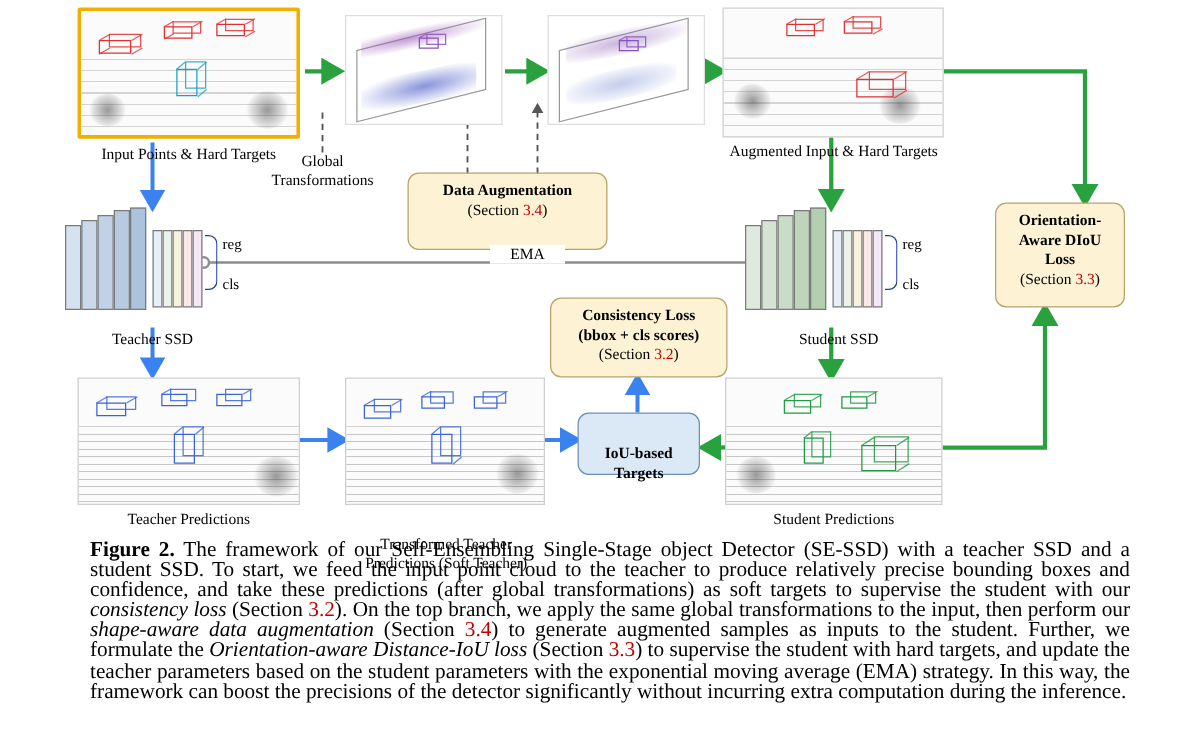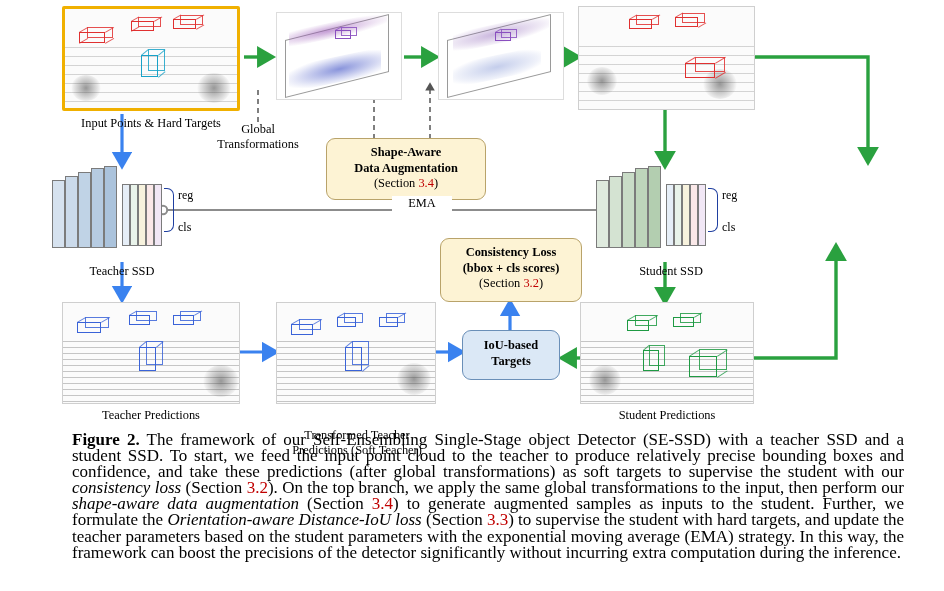--- a/index.html
+++ b/index.html
@@ -131,21 +131,21 @@
   .bluebox {
     position: absolute;
     background: #dbe8f6;
     border: 1.4px solid #6a8fb8;
     border-radius: 9px;
     box-sizing: border-box;
     text-align: center;
     font-weight: bold;
     font-size: 12.4px;
     line-height: 15.5px;
-    padding-top: 7px;
+    padding-top: 24px;
   }
 
   
   .net { position: absolute; }
   .net .lyr {
     position: absolute;
     box-sizing: border-box;
     border: 1px solid #7b7b7b;
   }
   .netlabel {
@@ -318,33 +318,39 @@
       <div class="e" style="left:23px;top:14px;width:9px;transform:rotate(-30deg);"></div>
     </div>
     <div class="box3d red" style="left:106px;top:50px;width:40px;height:22px;">
       <div class="f" style="left:0;top:6px;width:30px;height:15px;"></div>
       <div class="b" style="left:10px;top:0;width:30px;height:15px;"></div>
       <div class="e" style="left:0;top:6px;width:12px;transform:rotate(-31deg);"></div>
       <div class="e" style="left:30px;top:6px;width:12px;transform:rotate(-31deg);"></div>
       <div class="e" style="left:30px;top:21px;width:12px;transform:rotate(-31deg);"></div>
     </div>
   </div>
+  <div class="plabel" style="left:560px;top:114px;width:214px;">Augmented Input &amp; Hard Targets</div>
 
   <div class="note" style="left:326px;top:138px;width:160px;height:62px;">
-    <div><b>Shape-Aware</b></div>
     <div><b>Data Augmentation</b></div>
     <div class="sec"><span>(Section </span><span class="ref">3.4</span><span>)</span></div>
   </div>
 
   <div class="note" style="left:440px;top:238px;width:142px;height:64px;">
     <div><b>Consistency Loss</b></div>
     <div><b>(bbox + cls scores)</b></div>
     <div class="sec"><span>(Section </span><span class="ref">3.2</span><span>)</span></div>
   </div>
 
+  <div class="note" style="left:796px;top:162px;width:104px;height:84px;">
+    <div><b>Orientation-</b></div>
+    <div><b>Aware DIoU</b></div>
+    <div><b>Loss</b></div>
+    <div class="sec"><span>(Section </span><span class="ref">3.3</span><span>)</span></div>
+  </div>
 
   <div class="bluebox" style="left:462px;top:330px;width:98px;height:50px;">
     <div>IoU-based</div>
     <div>Targets</div>
   </div>
 
   <div class="txt-small" style="left:196px;top:122px;width:124px;">
     <div>Global</div>
     <div>Transformations</div>
   </div>

